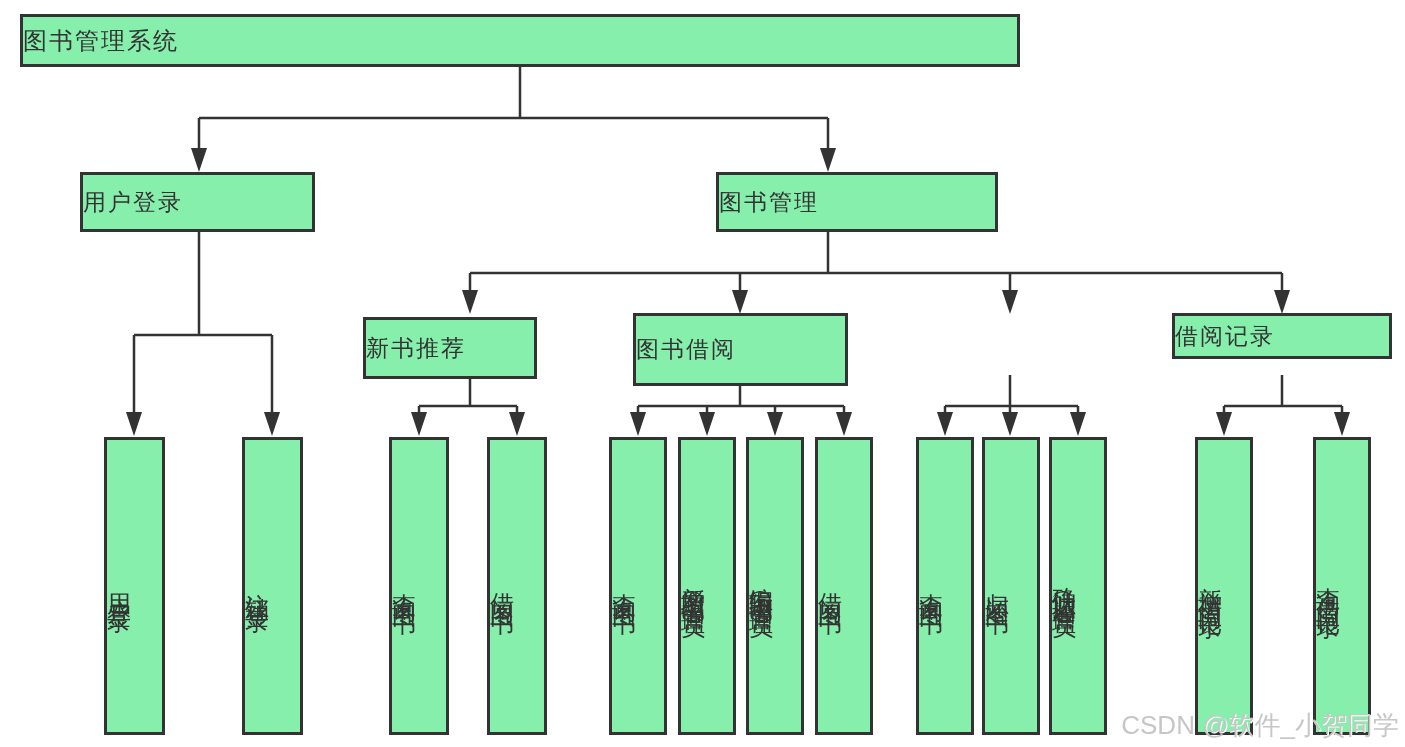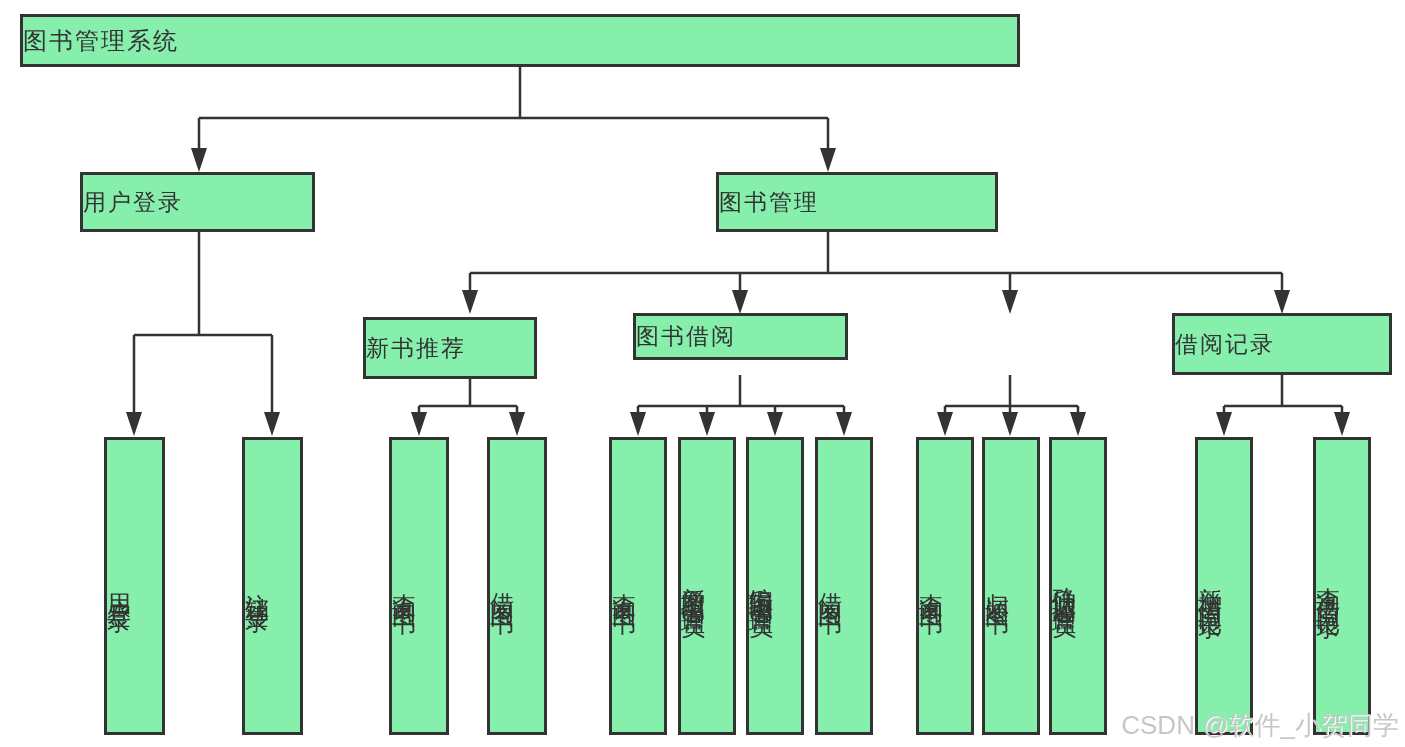--- a/index.html
+++ b/index.html
@@ -132,24 +132,24 @@
   <div class="node h" style="left:80px; top:172px; width:235px; height:60px;">
     <span>用户登录</span>
   </div>
   <div class="node h" style="left:680px; top:172px; width:282px; height:60px;margin-left:36px;">
     <span>图书管理</span>
   </div>
 
   <div class="node h" style="left:363px; top:317px; width:174px; height:62px;">
     <span>新书推荐</span>
   </div>
-  <div class="node h" style="left:633px; top:313px; width:215px; height:47px;">
+  <div class="node h" style="left:633px; top:313px; width:215px; height:73px;">
     <span>图书借阅</span>
   </div>
-  <div class="node h" style="left:1172px; top:313px; width:220px; height:62px;font-family:Liberation Serif, serif;">
+  <div class="node h" style="left:1172px; top:313px; width:220px; height:46px;font-family:Liberation Serif, serif;">
     <span>借阅记录</span>
   </div>
 
   <div class="node v" style="left:104px; width:61px;">
     <span>用户登录</span>
   </div>
   <div class="node v" style="left:242px; width:61px;">
     <span>注销登录</span>
   </div>
 

